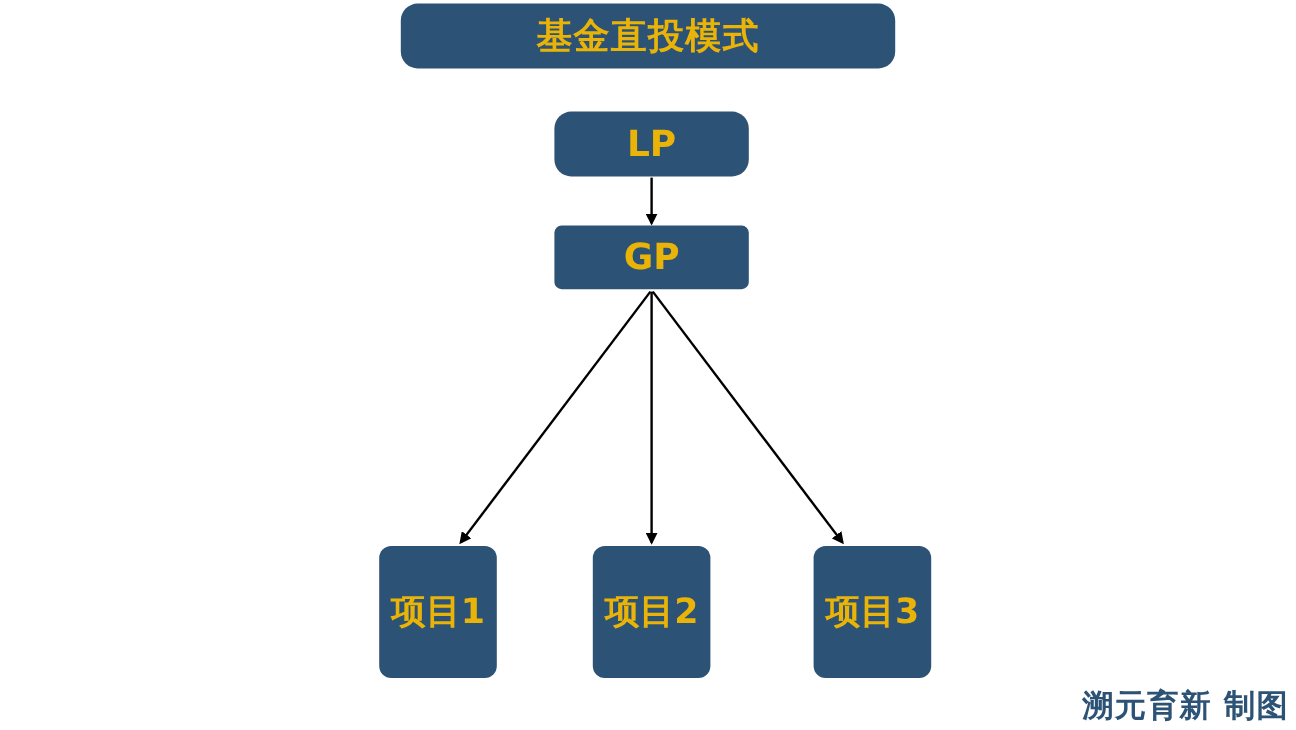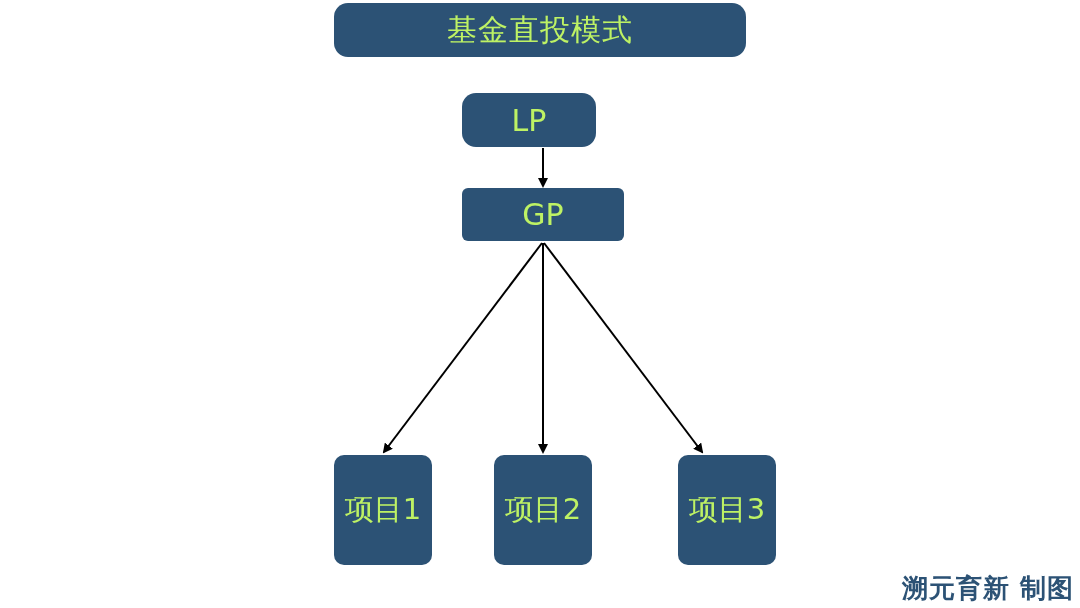--- a/index.html
+++ b/index.html
@@ -4,30 +4,30 @@
   <style>
     html, body { margin: 0; padding: 0; }
     body {
       width: 1080px; height: 608px; position: relative; overflow: hidden;
       background: #ffffff;
       font-family: "DejaVu Sans", "Liberation Sans", sans-serif;
     }
     .node {
       position: absolute;
       background: #2c5275;
-      color: #bef264;
-      font-weight: normal;
+      color: #eab308;
+      font-weight: bold;
       display: flex; align-items: center; justify-content: center;
       box-sizing: border-box;
     }
     .title-box { left: 334px; top: 3px; width: 412px; height: 54px; border-radius: 14px; font-size: 30px; letter-spacing: 1px; }
-    .lp-box { left: 462px; top: 93px; width: 134px; height: 54px; border-radius: 14px; font-size: 30px; }
+    .lp-box { left: 462px; top: 93px; width: 162px; height: 54px; border-radius: 14px; font-size: 30px; }
     .gp-box { left: 462px; top: 188px; width: 162px; height: 53px; border-radius: 6px; font-size: 30px; }
     .proj { top: 455px; width: 98px; height: 110px; border-radius: 10px; font-size: 29px; }
-    .proj1 { left: 334px; }
+    .proj1 { left: 316px; }
     .proj2 { left: 494px; text-align: right; }
     .proj3 { left: 678px; }
     svg.arrows { position: absolute; left: 0; top: 0; width: 1080px; height: 608px; pointer-events: none; }
     .credit {
       position: absolute; right: 6px; bottom: 2px;
       color: #2c5275; font-weight: bold; font-size: 26px; letter-spacing: 1px; margin-top: 23px;
     }
   </style>
 </head>
 <body>

